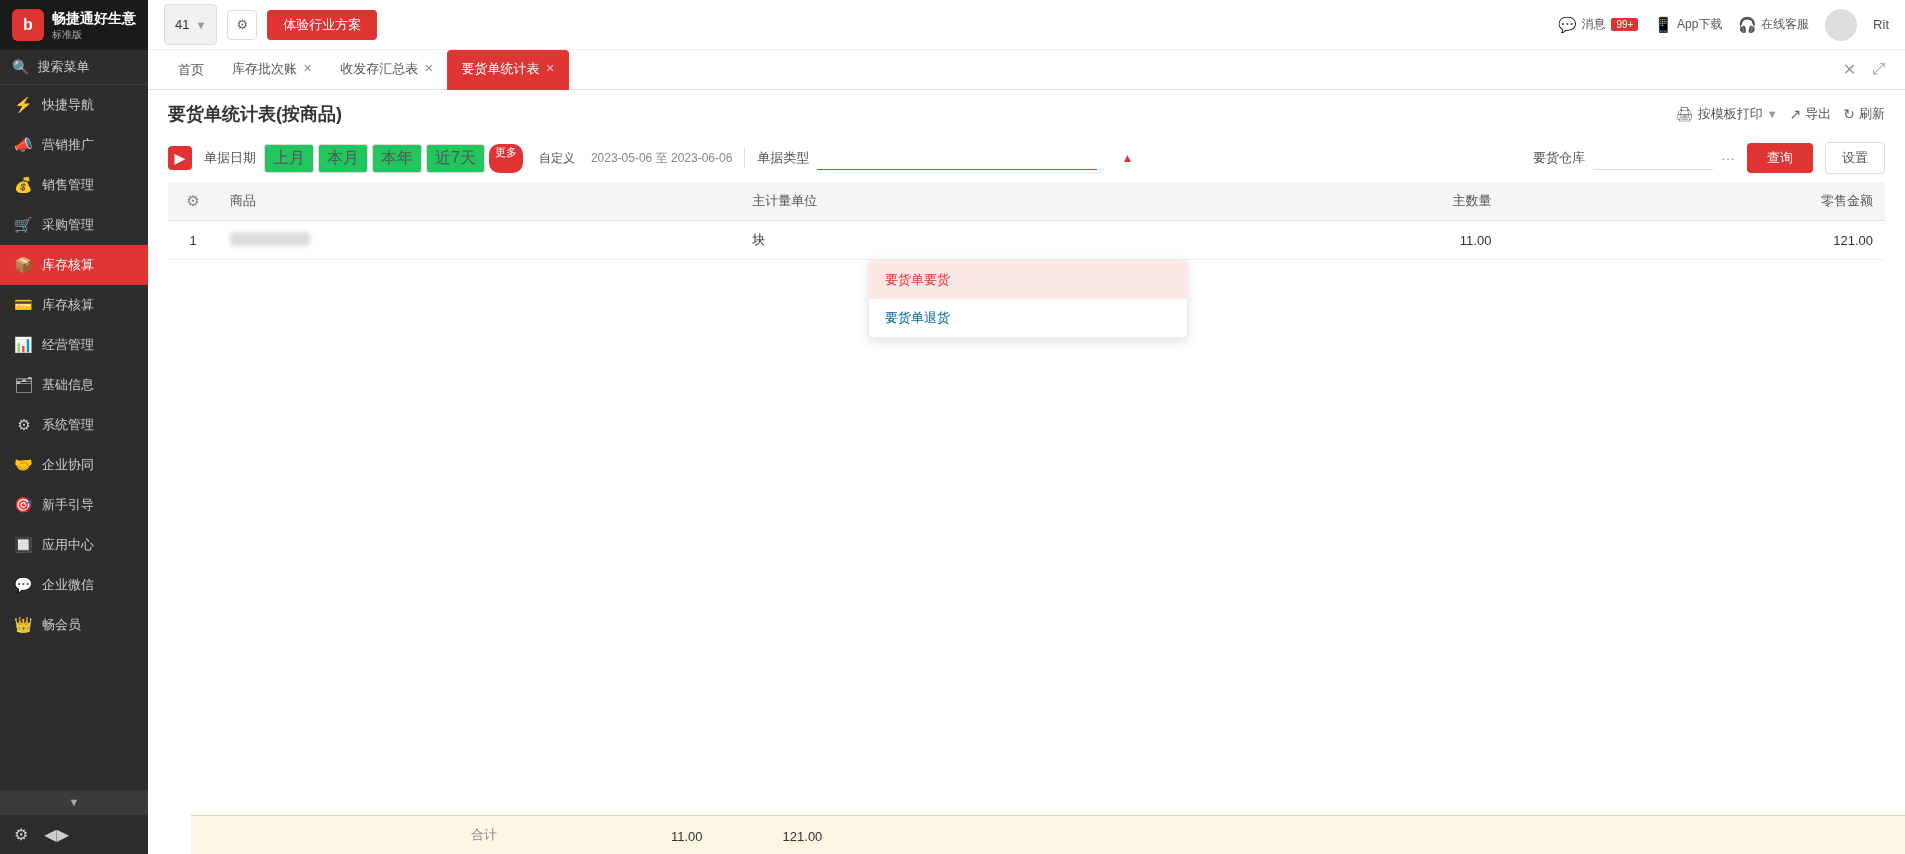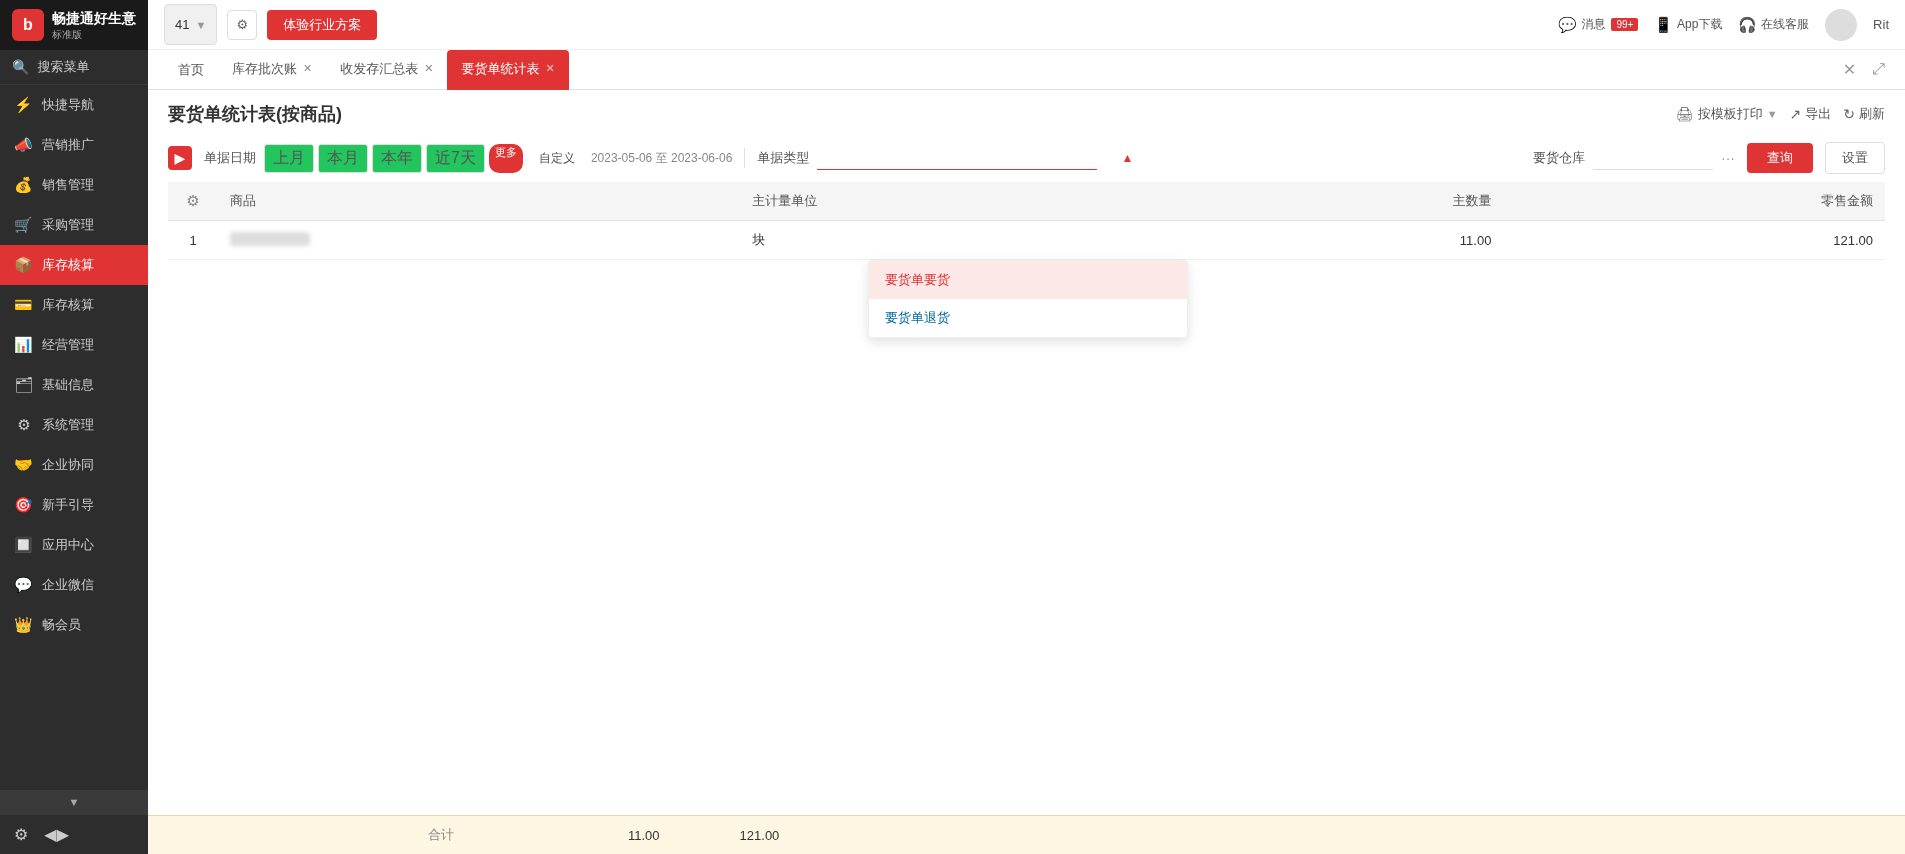--- a/index.html
+++ b/index.html
@@ -415,22 +415,23 @@
       border-radius: 3px;
       filter: blur(2px);
     }
 
     
     .table-footer {
       background: #fdf6e3;
       border-top: 1px solid #e8d8a0;
       padding: 10px 20px;
       display: flex;
-      align-items: center;
-      flex-shrink: 0;
+      align-items: flex-end;
+      flex-shrink: 0;
+      margin-left: 43px;
     }
     .footer-label { color: #888; font-size: 13px; width: 200px; }
     .footer-val { font-size: 13px; color: #333; margin-right: 80px; }
   </style>
 </head>
 <body>
 
 <div class="sidebar">
   <div class="sidebar-logo">
     <div class="sidebar-logo-icon">

